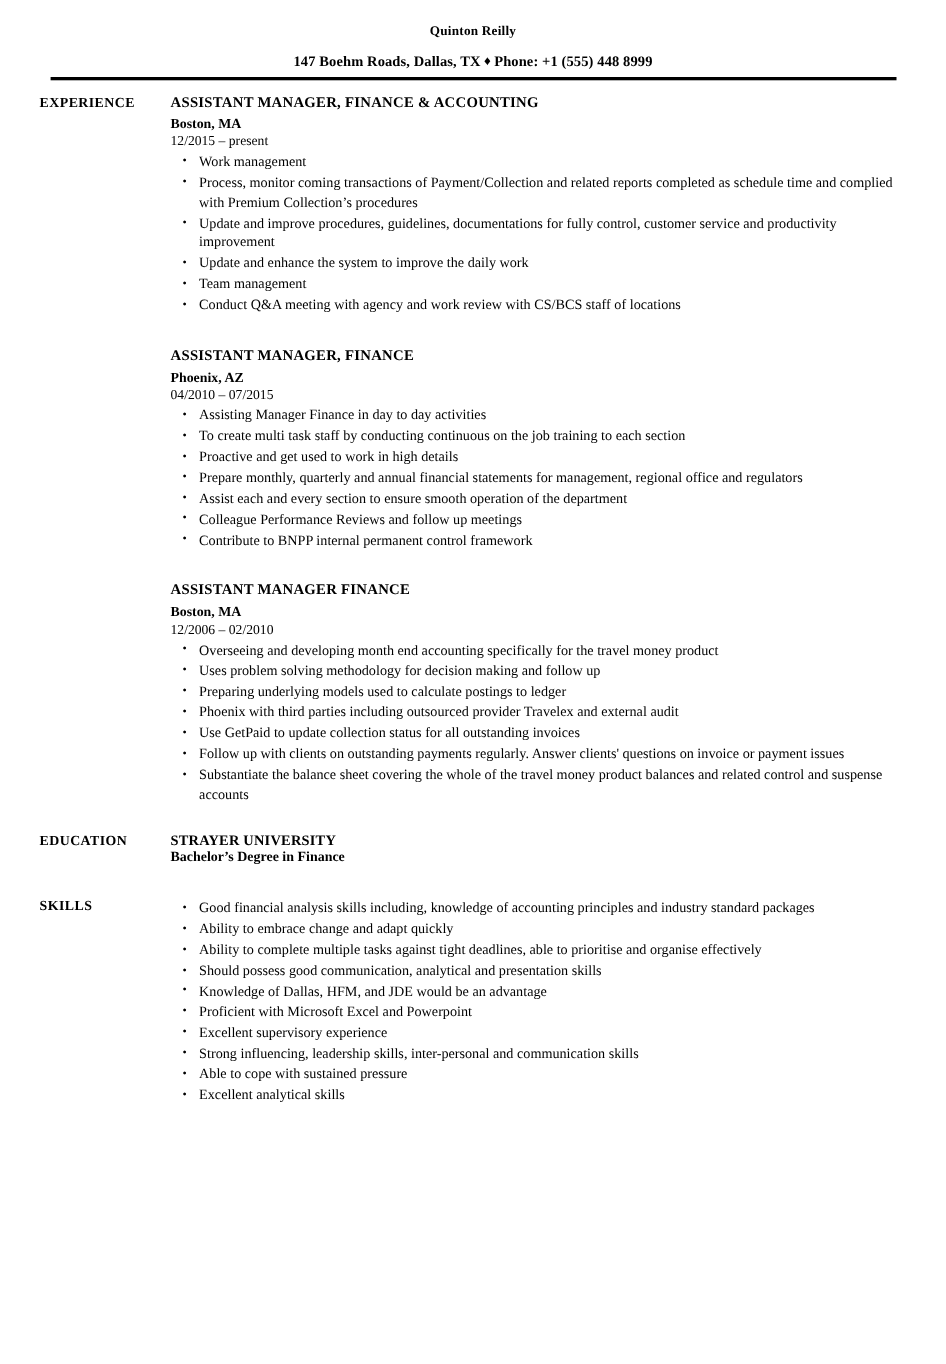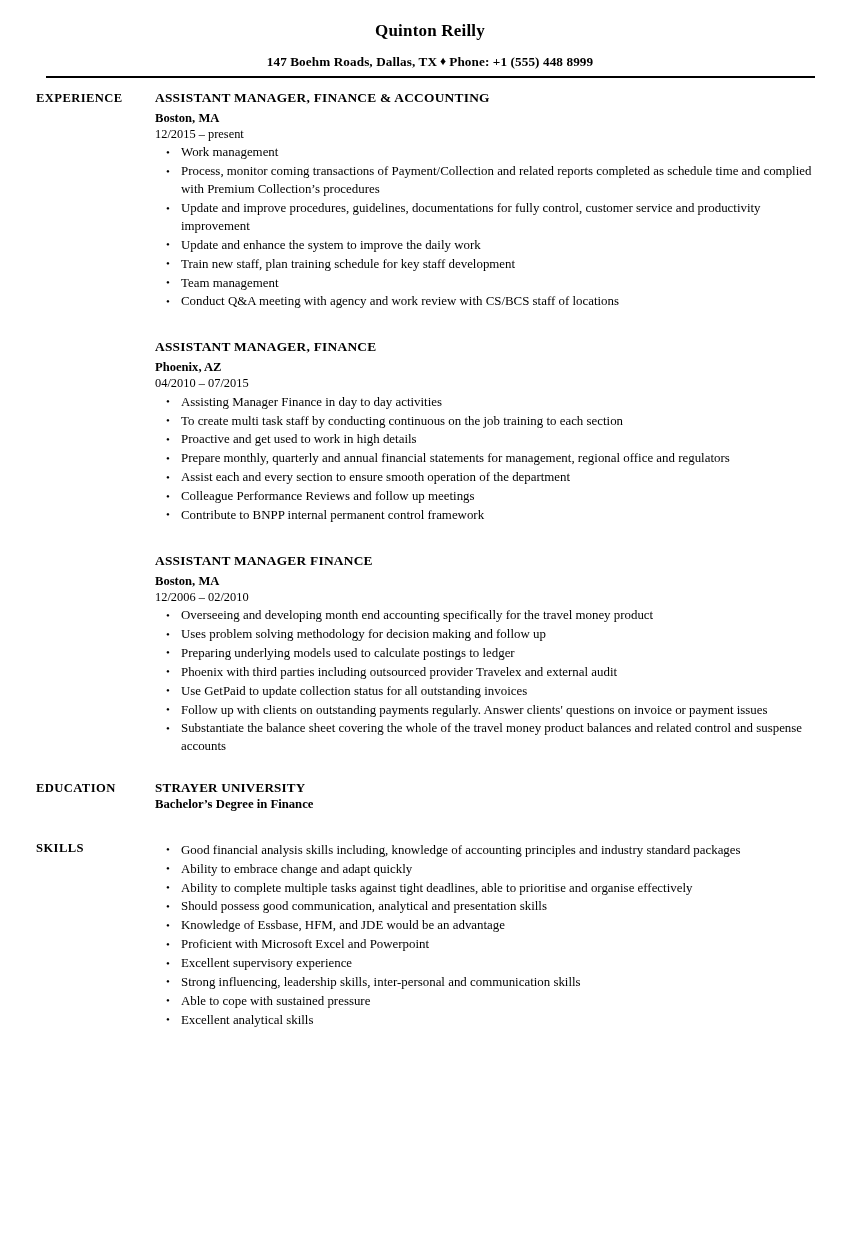--- a/index.html
+++ b/index.html
@@ -24,21 +24,21 @@
     padding: 0;
     position: relative;
   }
 
   
   .header {
     padding-top: 22px;
     text-align: center;
   }
   .cand-name {
-    font-size: 17px;
+    font-size: 12px;
     font-weight: bold;
     letter-spacing: 0.2px;
     line-height: 1.1;
   }
   .contact-line {
     margin-top: 13px;
     font-size: 13.2px;
     font-weight: bold;
     letter-spacing: 0.1px;
   }
@@ -161,21 +161,20 @@
 
       <div class="job">
         <div class="job-title">ASSISTANT MANAGER, FINANCE &amp; ACCOUNTING</div>
         <div class="job-location">Boston, MA</div>
         <div class="job-dates">12/2015 – present</div>
         <ul class="bullets">
           <li>Work management</li>
           <li>Process, monitor coming transactions of Payment/Collection and related reports completed as schedule time and complied with Premium Collection’s procedures</li>
           <li>Update and improve procedures, guidelines, documentations for fully control, customer service and productivity improvement</li>
           <li>Update and enhance the system to improve the daily work</li>
-          <li>Train new staff, plan training schedule for key staff development</li>
           <li>Team management</li>
           <li>Conduct Q&amp;A meeting with agency and work review with CS/BCS staff of locations</li>
         </ul>
       </div>
 
       <div class="job">
         <div class="job-title">ASSISTANT MANAGER, FINANCE</div>
         <div class="job-location">Phoenix, AZ</div>
         <div class="job-dates">04/2010 – 07/2015</div>
         <ul class="bullets">
@@ -216,21 +215,21 @@
   </div>
 
   <div class="section" id="skills-section">
     <div class="section-label">SKILLS</div>
     <div class="section-body">
       <ul class="bullets">
         <li>Good financial analysis skills including, knowledge of accounting principles and industry standard packages</li>
         <li>Ability to embrace change and adapt quickly</li>
         <li>Ability to complete multiple tasks against tight deadlines, able to prioritise and organise effectively</li>
         <li>Should possess good communication, analytical and presentation skills</li>
-        <li>Knowledge of Essbase, HFM, and JDE would be an advantage</li>
+        <li>Knowledge of Dallas, HFM, and JDE would be an advantage</li>
         <li>Proficient with Microsoft Excel and Powerpoint</li>
         <li>Excellent supervisory experience</li>
         <li>Strong influencing, leadership skills, inter-personal and communication skills</li>
         <li>Able to cope with sustained pressure</li>
         <li>Excellent analytical skills</li>
       </ul>
     </div>
   </div>
 
 </div>

